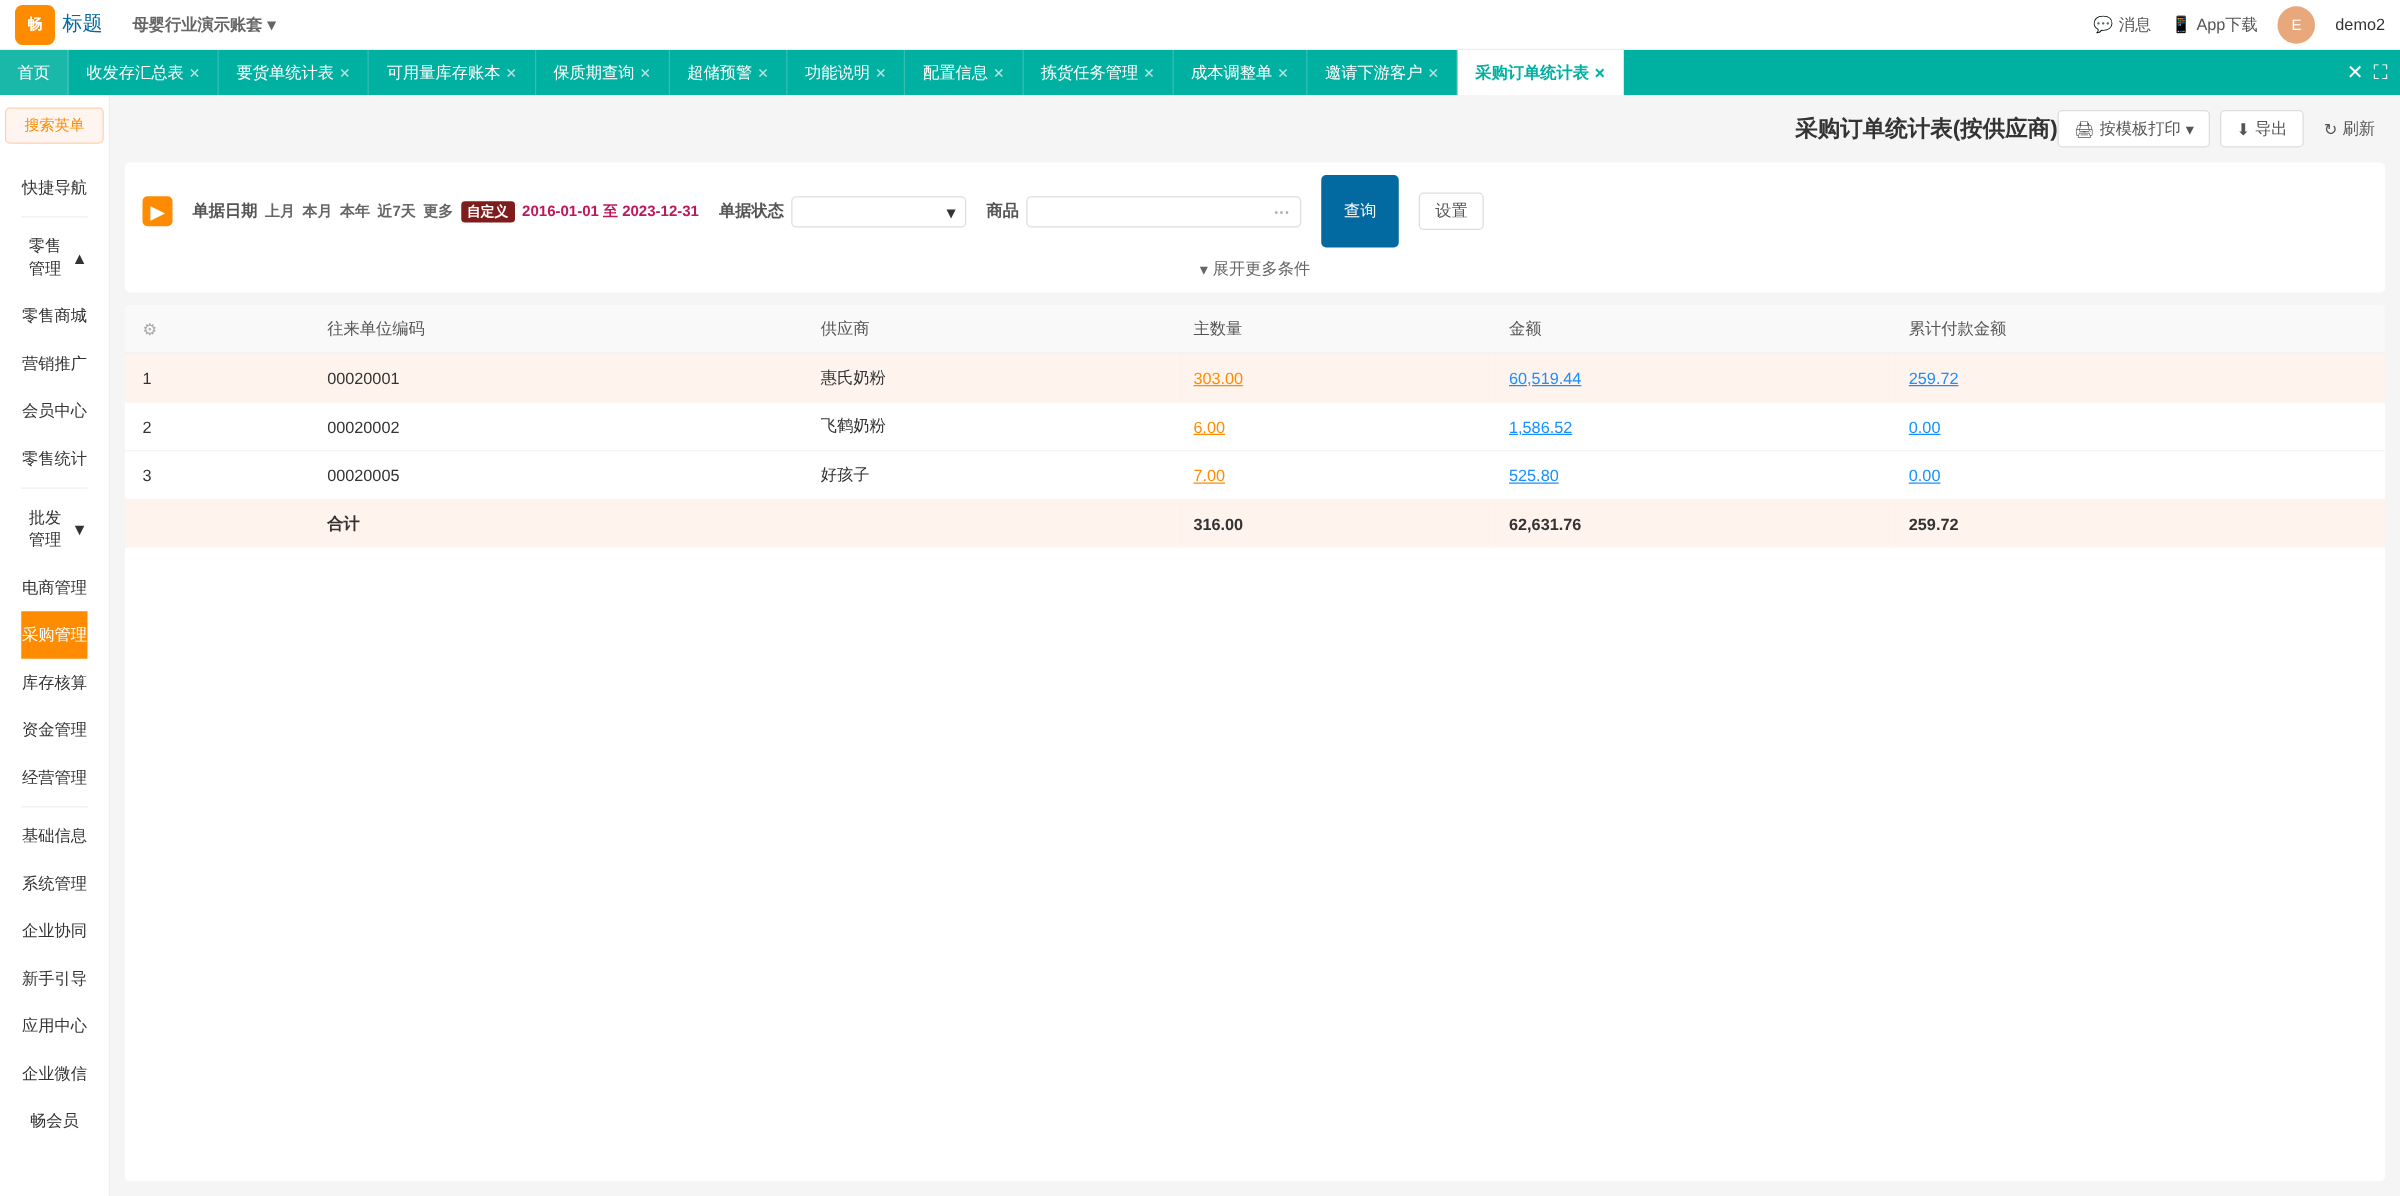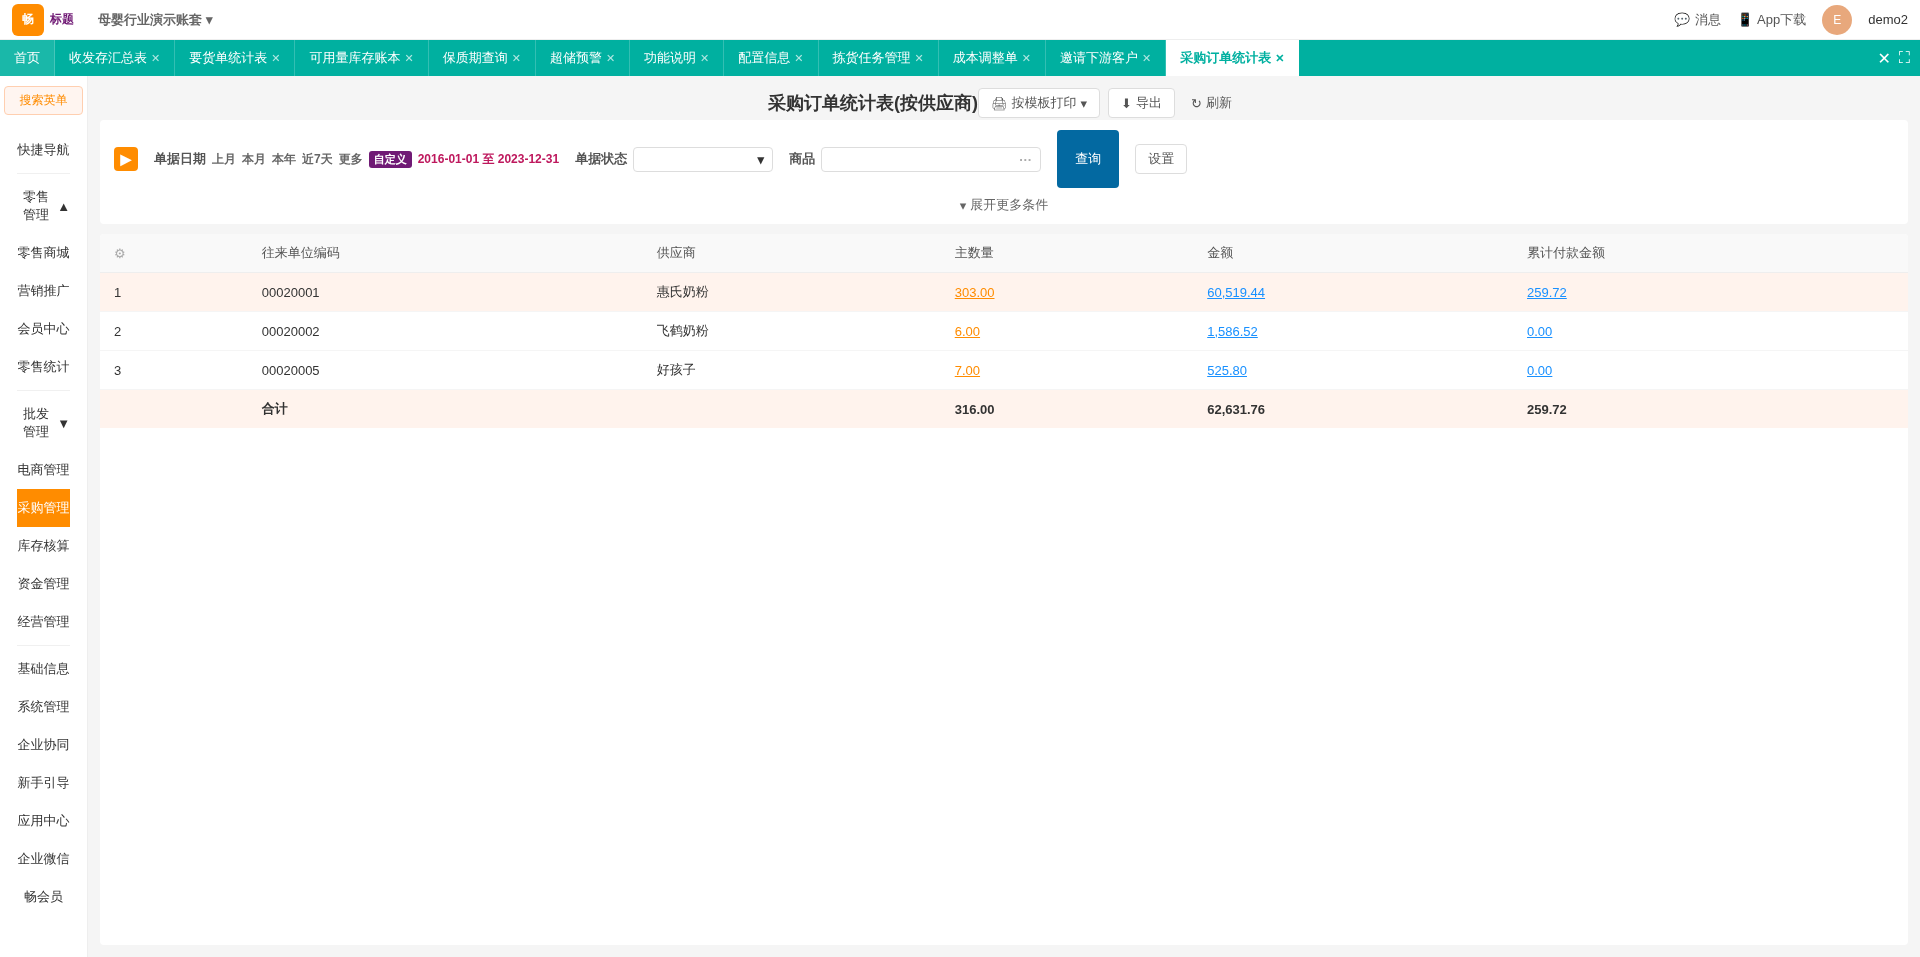--- a/index.html
+++ b/index.html
@@ -2,21 +2,21 @@
 <html><head>
   <meta charset="utf-8">
   <style>
     * { box-sizing: border-box; margin: 0; padding: 0; font-family: 'Microsoft YaHei', Arial, sans-serif; font-size: 13px; }
     body { background: #f5f5f5; display: flex; flex-direction: column; height: 957px; overflow: hidden; }
 
     
     .top-bar { background: #fff; height: 40px; display: flex; align-items: center; padding: 0 12px; border-bottom: 1px solid #eee; gap: 16px; }
     .logo-area { display: flex; align-items: center; gap: 6px; }
     .logo-icon { width: 32px; height: 32px; background: #ff8c00; border-radius: 6px; display: flex; align-items: center; justify-content: center; color: #fff; font-weight: bold; font-size: 12px; }
-    .logo-text { color: #701a75; font-size: 12px; font-weight: bold; }
+    .logo-text { color: #0369a1; font-size: 16px; font-weight: normal; }
     .workspace-selector { display: flex; align-items: center; gap: 4px; color: #333; font-size: 13px; cursor: pointer; margin-left: 8px; }
     .workspace-selector span { color: #666; font-weight: bold; }
     .top-bar-right { margin-left: auto; display: flex; align-items: center; gap: 16px; }
     .top-bar-btn { display: flex; align-items: center; gap: 4px; color: #555; cursor: pointer; font-size: 13px; }
     .avatar { width: 30px; height: 30px; border-radius: 50%; background: #e8a87c; display: flex; align-items: center; justify-content: center; color: #fff; font-size: 12px; }
     .user-name { color: #333; font-size: 13px; }
 
     
     .nav-tabs { background: #00b0a0; display: flex; align-items: center; height: 36px; overflow: hidden; }
     .nav-tab { padding: 0 14px; height: 36px; display: flex; align-items: center; gap: 4px; color: #fff; cursor: pointer; white-space: nowrap; font-size: 13px; border-right: 1px solid rgba(255,255,255,0.2); position: relative; }
@@ -37,39 +37,39 @@
     .sidebar-nav { padding: 6px 17px; }
     .sidebar-nav-item { padding: 10px 0; text-align: center; cursor: pointer; color: #333; font-size: 12px; display: flex; flex-direction: column; align-items: center; gap: 4px; }
     .sidebar-nav-item.active { color: #fff; background: #ff8c00; }
     .sidebar-nav-item.has-arrow { flex-direction: row; justify-content: center; gap: 2px; }
     .sidebar-divider { height: 1px; background: #f0f0f0; margin: 4px 0; }
 
     
     .content-area { flex: 1; display: flex; flex-direction: column; overflow: hidden; background: #f5f5f5; padding: 12px; }
 
     
-    .page-header { display: flex; align-items: center; justify-content: center; margin-bottom: 2px; }
+    .page-header { display: flex; align-items: center; justify-content: flex-end; margin-bottom: 12px; }
     .page-title { font-size: 18px; font-weight: bold; color: #333; }
     .page-actions { display: flex; align-items: center; gap: 8px; }
     .btn-print { display: flex; align-items: center; gap: 4px; border: 1px solid #ddd; background: #fff; padding: 5px 12px; border-radius: 4px; cursor: pointer; color: #555; font-size: 13px; }
     .btn-export { display: flex; align-items: center; gap: 4px; border: 1px solid #ddd; background: #fff; padding: 5px 12px; border-radius: 4px; cursor: pointer; color: #555; font-size: 13px; }
     .btn-refresh { display: flex; align-items: center; gap: 4px; border: none; background: none; padding: 5px 8px; cursor: pointer; color: #555; font-size: 13px; }
     .btn-query { background: #0369a1; color: #fff; border: none; padding: 20px 18px; border-radius: 4px; cursor: pointer; font-size: 13px; }
     .btn-settings { display: flex; align-items: center; gap: 4px; border: 1px solid #ddd; background: #fff; padding: 5px 12px; border-radius: 4px; cursor: pointer; color: #555; font-size: 13px; }
 
     
     .filter-panel { background: #fff; border-radius: 4px; padding: 10px 14px; margin-bottom: 10px; }
     .filter-row { display: flex; align-items: center; gap: 16px; flex-wrap: wrap; }
     .filter-toggle { width: 24px; height: 24px; background: #ff8c00; border-radius: 4px; display: flex; align-items: center; justify-content: center; cursor: pointer; color: #fff; font-size: 14px; font-weight: bold; flex-shrink: 0; }
     .filter-item { display: flex; align-items: center; gap: 6px; font-weight: bold; }
     .filter-label { color: #555; white-space: nowrap; }
     .filter-date-options { display: flex; gap: 6px; align-items: center; }
     .filter-date-opt { color: #666; cursor: pointer; font-size: 12px; }
     .filter-date-range { color: #be185d; font-size: 12px; }
-    .filter-custom-badge { background: #701a75; color: #fff; border-radius: 3px; padding: 1px 5px; font-size: 11px; }
+    .filter-custom-badge { background: #7f1d1d; color: #fff; border-radius: 3px; padding: 1px 5px; font-size: 11px; }
     .filter-select { border: 1px solid #ddd; border-radius: 4px; padding: 4px 8px; min-width: 140px; color: #333; background: #fff; cursor: pointer; display: flex; align-items: center; justify-content: space-between; gap: 8px; }
     .filter-input { border: 1px solid #ddd; border-radius: 4px; padding: 4px 8px; min-width: 180px; color: #333; background: #fff; }
     .filter-more-btn { display: flex; align-items: center; gap: 4px; color: #666; cursor: pointer; font-size: 12px; margin: 8px auto 0; width: fit-content; }
 
     
     .table-container { background: #fff; border-radius: 4px; flex: 1; overflow: auto; }
     table { width: 100%; border-collapse: collapse; }
     thead tr { background: #f9f9f9; border-bottom: 1px solid #eee; }
     thead th { padding: 10px 14px; text-align: left; color: #555; font-weight: 500; font-size: 13px; white-space: nowrap; }
     tbody tr { border-bottom: 1px solid #f5f5f5; }

